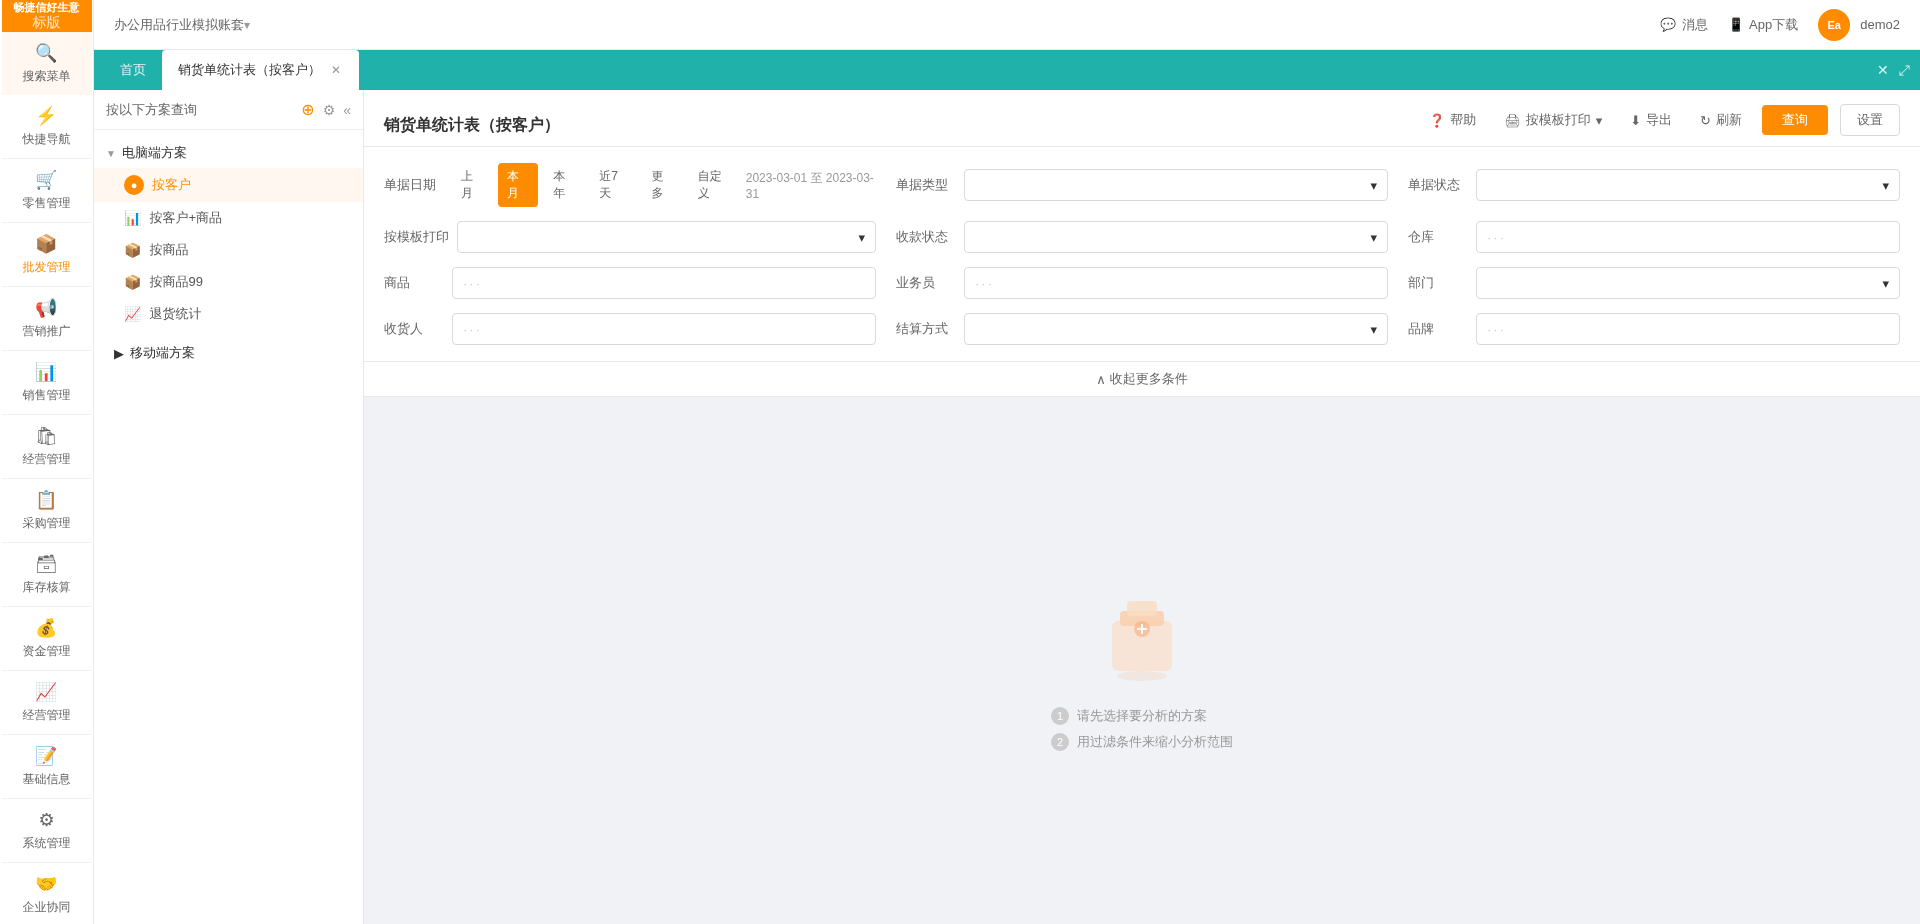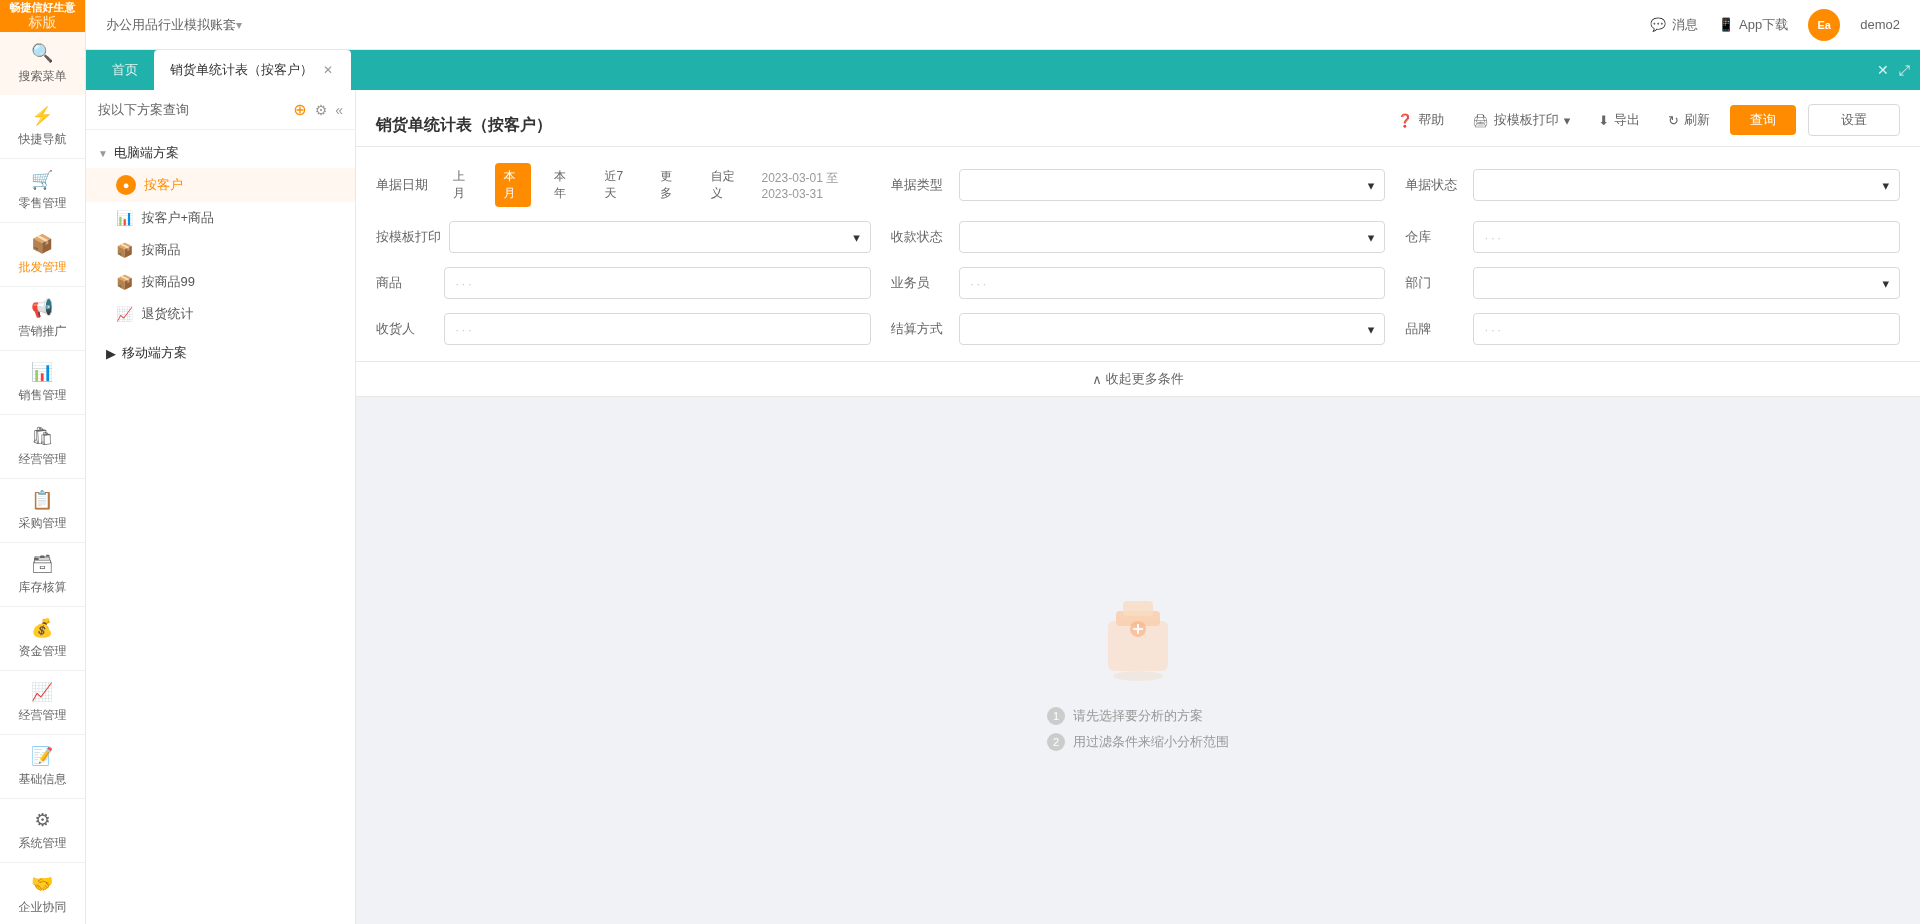--- a/index.html
+++ b/index.html
@@ -1,20 +1,20 @@
 <!DOCTYPE html>
 <html><head>
   <meta charset="utf-8">
   <style>
     * { margin: 0; padding: 0; box-sizing: border-box; }
     body { font-family: 'Microsoft YaHei', Arial, sans-serif; font-size: 13px; background: #f5f5f5; color: #333; width: 1920px; height: 924px; overflow: hidden; display: flex; }
 
     
     .sidebar {
-      width: 86px;
+      width: 94px;
       background: #fff;
       display: flex;
       flex-direction: column;
       align-items: center;
       border-right: 1px solid #e8e8e8;
       height: 924px;
       overflow-y: auto;
     }
     .sidebar-logo {
       width: 90px;
@@ -261,21 +261,21 @@
       border: none;
       padding: 6px 20px;
       border-radius: 4px;
       cursor: pointer;
       font-size: 13px;
     }
     .btn-default {
       background: #fff;
       color: #666;
       border: 1px solid #d9d9d9;
-      padding: 6px 32px;
+      padding: 6px 16px;
       border-radius: 4px;
       cursor: pointer;
       font-size: 13px;
     }
 
     
     .filter-area {
       background: #fff;
       padding: 16px 20px;
       border-bottom: 1px solid #e8e8e8;
@@ -310,21 +310,21 @@
       display: flex;
       align-items: center;
       justify-content: space-between;
       cursor: pointer;
       background: #fff;
     }
     .filter-select-dots { color: #ccc; letter-spacing: 2px; }
     .date-group {
       display: flex;
       align-items: center;
-      gap: 14px;
+      gap: 6px;
     }
     .date-quick-btn {
       padding: 4px 8px;
       border-radius: 4px;
       font-size: 12px;
       cursor: pointer;
       color: #666;
       border: 1px solid transparent;
     }
     .date-quick-btn.active {
@@ -471,21 +471,21 @@
     </div>
     <div class="header-right">
       <div class="header-btn">
         <span>💬</span>
         <span>消息</span>
       </div>
       <div class="header-btn">
         <span>📱</span>
         <span>App下载</span>
       </div>
-      <div class="header-btn" style="gap:20px;">
+      <div class="header-btn" style="gap:10px;">
         <div class="user-avatar">
           <span style="font-size:11px;">Ea</span>
         </div>
         <span>demo2</span>
       </div>
     </div>
   </div>
 
   <div class="tab-bar">
     <div class="tab-item">

